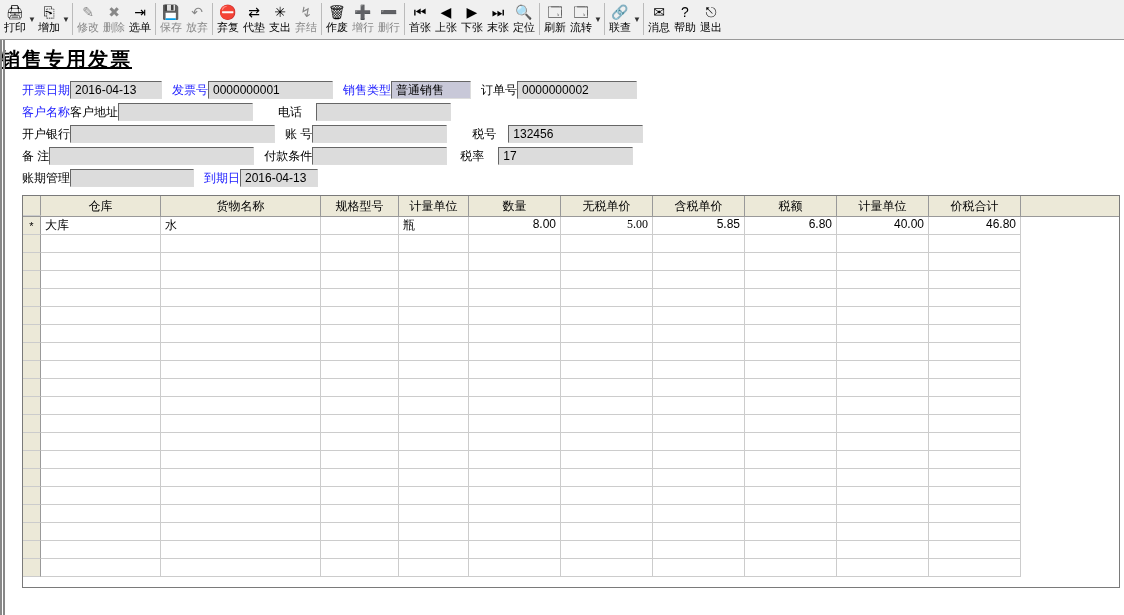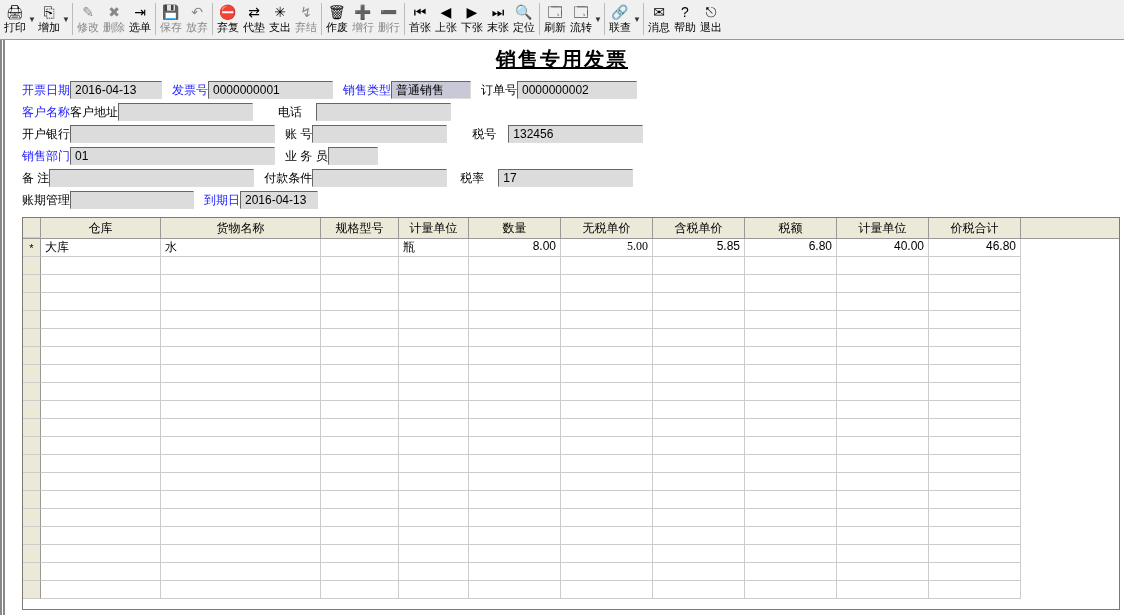--- a/index.html
+++ b/index.html
@@ -6,21 +6,21 @@
 body { font-family: "SimSun", "宋体", Arial, sans-serif; font-size: 12px; background: #fff; overflow: hidden; }
 
 .toolbar { display: flex; align-items: flex-start; background: #f0f0f0; border-bottom: 1px solid #999; height: 40px; padding: 1px 2px; }
 .tb-btn { display: flex; flex-direction: column; align-items: center; justify-content: center; width: 26px; height: 36px; border: 1px solid transparent; cursor: pointer; font-size: 11px; color: #000; }
 .tb-btn.disabled { color: #888; }
 .tb-ico { width: 16px; height: 16px; display: flex; align-items: center; justify-content: center; font-size: 14px; line-height: 1; }
 .tb-sep { width: 1px; height: 32px; background: #bbb; margin: 2px 2px; }
 .tb-drop { width: 8px; height: 36px; display:flex; align-items:center; justify-content:center; font-size:8px; cursor:pointer; color:#333;}
 .tb-drop::before { content:"▼"; }
 
-.page-title { text-align: center; font-size: 20px; font-weight: bold; text-decoration: underline; padding: 6px 0 4px; letter-spacing: 2px; }
+.page-title { text-align: left; font-size: 20px; font-weight: bold; text-decoration: underline; padding: 6px 0 4px; letter-spacing: 2px; }
 
 .form-area { padding: 2px 22px 4px 22px; }
 .form-row { display: flex; align-items: center; height: 22px; margin-bottom: 0px; }
 .lbl { color: #1a1aff; font-size: 12px; white-space: nowrap; }
 .lbl-black { color: #000; font-size: 12px; white-space: nowrap; }
 .fld { height: 18px; border: none; border-left:1px solid #666; border-top:1px solid #666; border-bottom:1px solid #ddd; border-right:1px solid #ddd; background: #dcdcdc; font-size: 12px; padding: 0 4px; font-family: inherit; margin-right: 10px; }
 .fld-sel { background: #c8c8d8; }
 
 .grid-wrap { margin: 2px 4px 0 22px; border: 1px solid #7a7a7a; position: relative; }
 .grid-head { display: flex; background: #ece9d8; border-bottom: 1px solid #999; }
@@ -178,26 +178,20 @@
   <div class="form-row">
     <span class="lbl-black">开户银行</span>
     <input class="fld" style="width: 205px;" value="">
     <span class="lbl-black">账    号</span>
     <input class="fld" style="width: 135px;" value="">
     <span style="width:15px"></span>
     <span class="lbl-black">税号</span>
     <input class="fld" style="width: 135px; margin-left: 12px;" value="132456">
   </div>
   <div class="form-row">
-    <span class="lbl">销售部门</span>
-    <input class="fld" style="width: 205px;" value="01">
-    <span class="lbl-black">业 务 员</span>
-    <input class="fld" style="width: 50px;" value="">
-  </div>
-  <div class="form-row">
     <span class="lbl-black">备    注</span>
     <input class="fld" style="width: 205px;" value="">
     <span class="lbl-black">付款条件</span>
     <input class="fld" style="width: 135px;" value="">
     <span style="width:3px"></span>
     <span class="lbl-black">税率</span>
     <input class="fld" style="width: 135px; margin-left: 14px;" value="17">
   </div>
   <div class="form-row">
     <span class="lbl-black">账期管理</span>

